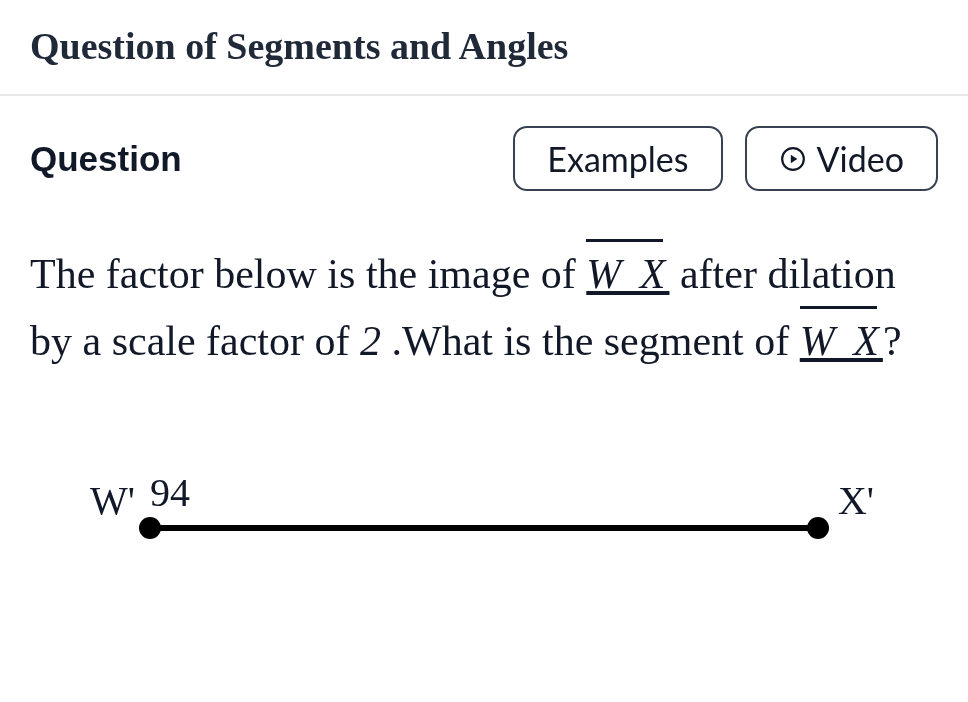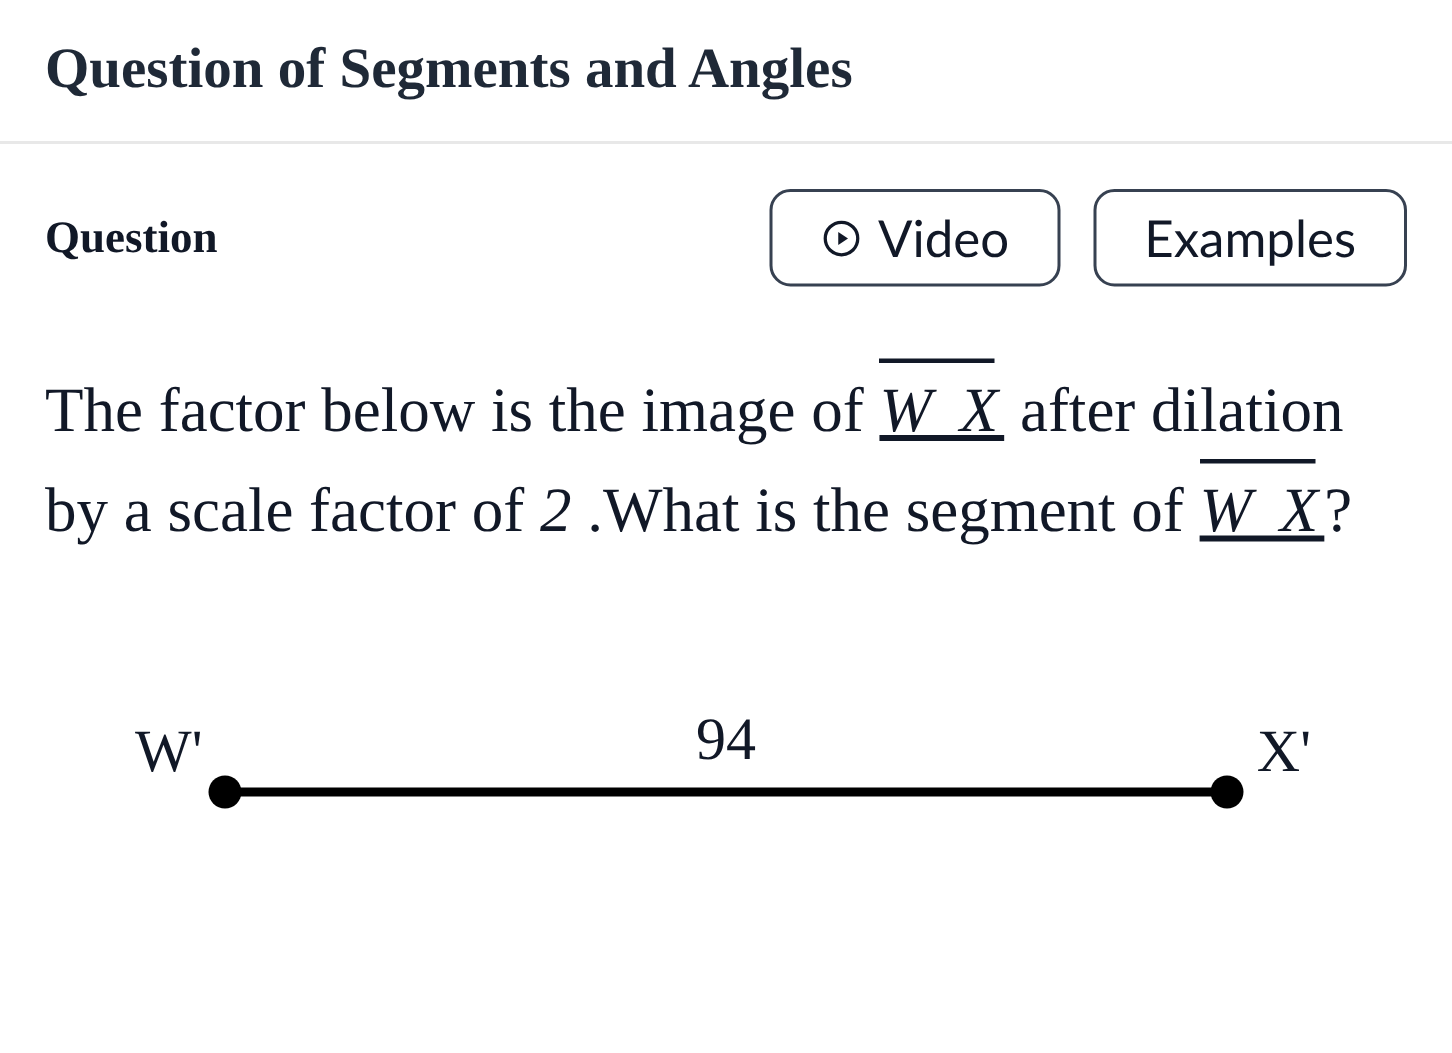--- a/index.html
+++ b/index.html
@@ -23,24 +23,24 @@
     .content {
       padding: 30px 30px 0 30px;
     }
     .question-row {
       display: flex;
       align-items: center;
       gap: 22px;
       margin-bottom: 48px;
     }
     .question-label {
-      font-size: 30px;
+      font-size: 35px;
       font-weight: 700;
       color: #111827;
-      font-family: Liberation Serif, serif;
+      font-family: Liberation Sans, sans-serif;
       flex: 0 0 auto;
     }
     .spacer { flex: 1 1 auto; }
     .pill-btn {
       display: inline-flex;
       align-items: center;
       gap: 10px;
       border: 2px solid #374151;
       border-radius: 14px;
       background: #fff;
@@ -117,50 +117,50 @@
       font-family: Georgia, 'Times New Roman', serif;
       color: #111827;
       top: -18px;
     }
     .ep-label.left { left: -60px; }
     .ep-label.right { right: -56px; }
     .seg-value {
       position: absolute;
       left: 0;
       right: 0;
-      text-align: center;
+      text-align: left;
       top: -26px;
       font-size: 40px;
       font-family: Georgia, 'Times New Roman', serif;
       color: #111827;
     }
   </style>
 </head>
 <body>
 
 <div class="title-bar">
   <h1>Question of Segments and Angles</h1>
 </div>
 
 <div class="content">
 
   <div class="question-row">
     <div class="question-label">Question</div>
     <div class="spacer"></div>
     <button class="pill-btn">
+      <span>Examples</span>
+    </button>
+    <button class="pill-btn">
       <span class="icon-wrap">
         <svg viewBox="0 0 24 24" width="26" height="26" fill="none" stroke="#111827" stroke-width="2">
           <circle cx="12" cy="12" r="10"></circle>
           <polygon points="10,8 16,12 10,16" fill="#111827" stroke="none"></polygon>
         </svg>
       </span>
       <span>Video</span>
-    </button>
-    <button class="pill-btn">
-      <span>Examples</span>
     </button>
   </div>
 
   <div class="question-text">
     <span>The factor below is the image of </span>
     <span class="overline">W X</span>
     <span> after dilation by a scale factor of </span><span class="italic-var">2</span>
     <span> .What is the segment of </span><span class="overline">W X</span><span>?</span>
   </div>
 

